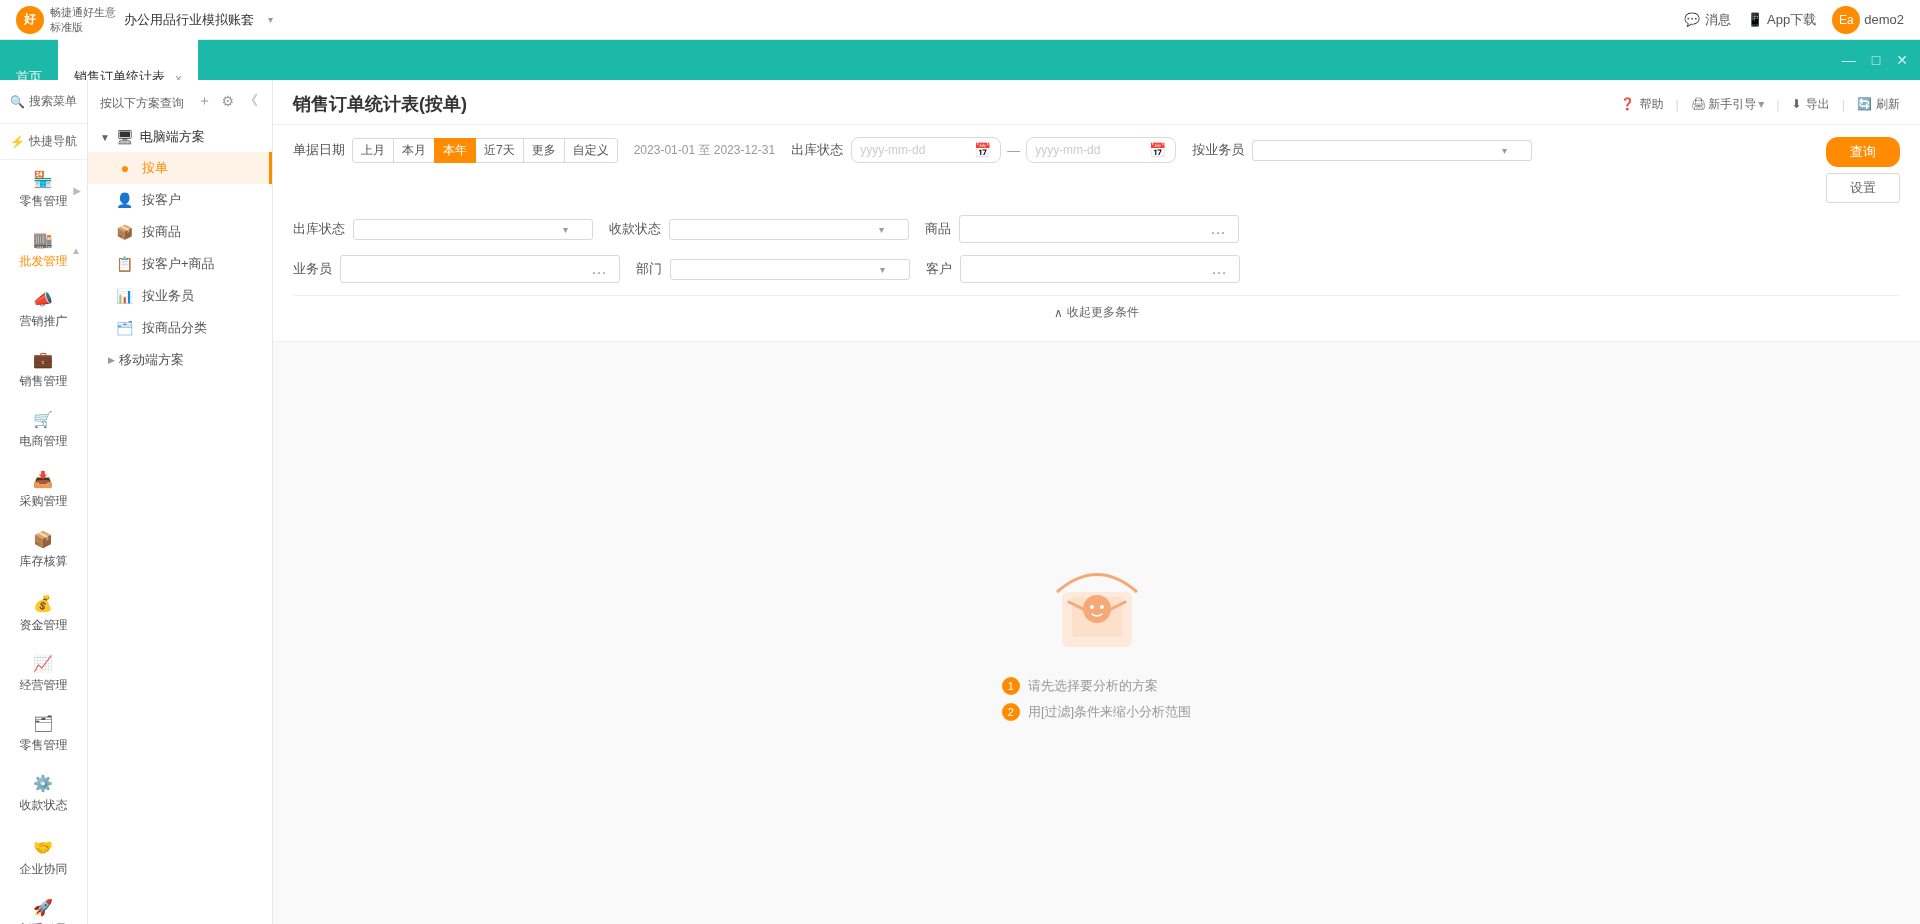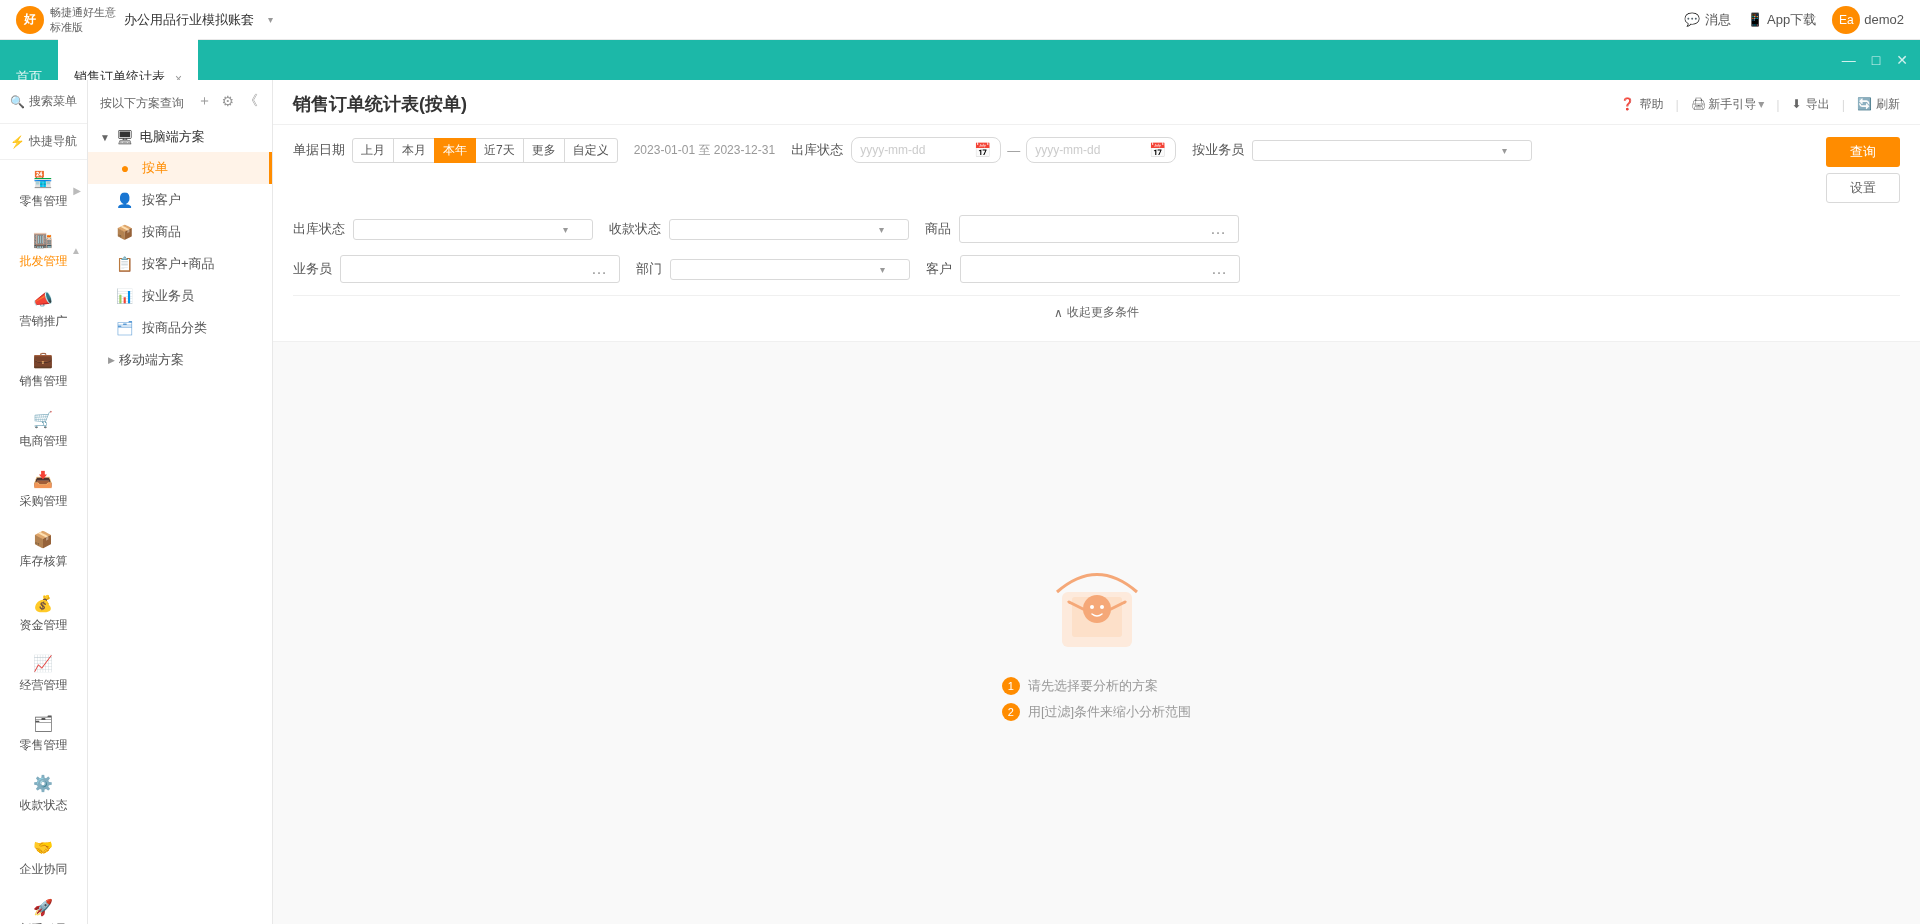--- a/index.html
+++ b/index.html
@@ -93,21 +93,21 @@
     .date-input { border: 1px solid #d9d9d9; border-radius: 8px; padding: 4px 8px; font-size: 12px; color: #999; width: 150px; display: flex; align-items: center; justify-content: space-between; cursor: pointer; }
     .date-input .cal-icon { color: #ff8c00; font-size: 14px; }
     .date-dash { color: #999; }
     .filter-select { border: 1px solid #d9d9d9; border-radius: 3px; padding: 4px 24px 4px 8px; font-size: 12px; color: #555; position: relative; display: flex; align-items: center; cursor: pointer; background: #fff; min-width: 200px; justify-content: space-between; }
     .filter-select .select-arrow { color: #999; font-size: 10px; }
     .filter-select.wide { min-width: 240px; }
     .filter-select.state-select { min-width: 280px; }
     .filter-dotdot { color: #999; cursor: pointer; font-size: 16px; padding: 0 4px; }
 
     .collapse-bar { display: flex; align-items: center; justify-content: center; padding: 8px 0; cursor: pointer; color: #666; font-size: 12px; gap: 4px; border-top: 1px solid #f0f0f0; background: #fff; }
-    .btn-query { background: #ff8c00; color: #fff; border: none; border-radius: 3px; padding: 6px 24px; cursor: pointer; font-size: 13px; }
+    .btn-query { background: #ff8c00; color: #fff; border: none; border-radius: 12px; padding: 6px 24px; cursor: pointer; font-size: 13px; }
     .btn-settings { background: #fff; color: #666; border: 1px solid #d9d9d9; border-radius: 3px; padding: 5px 16px; cursor: pointer; font-size: 13px; }
 
     
     .empty-state { flex: 1; display: flex; flex-direction: column; align-items: center; justify-content: center; background: #f9f9f9; }
     .empty-illustration { width: 120px; height: 120px; margin-bottom: 20px; position: relative; }
     .empty-steps { list-style: none; }
     .empty-steps li { display: flex; align-items: flex-start; gap: 8px; margin-bottom: 8px; color: #999; font-size: 13px; }
     .empty-step-num { width: 18px; height: 18px; border-radius: 50%; background: #ddd; display: flex; align-items: center; justify-content: center; font-size: 11px; color: #fff; flex-shrink: 0; }
     .empty-step-num.orange { background: #ff8c00; }
 

